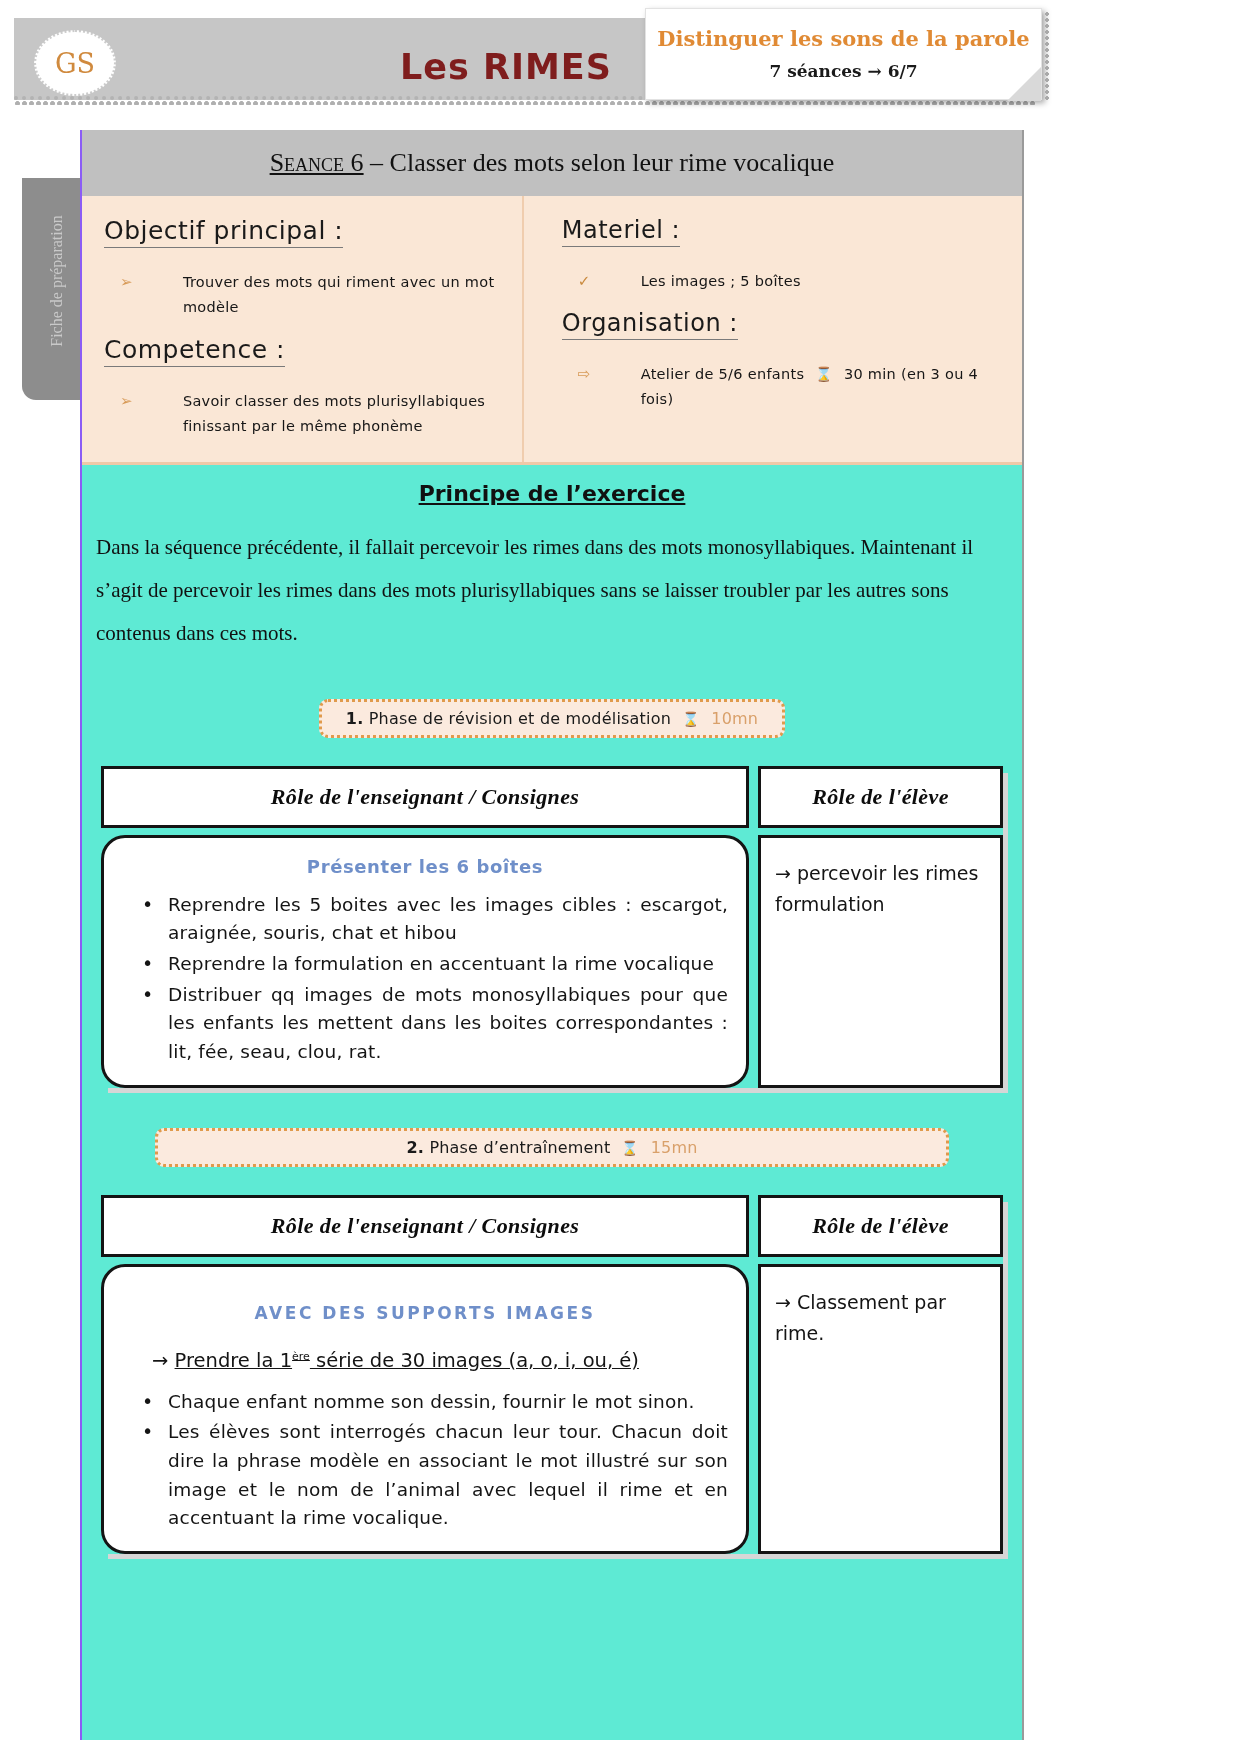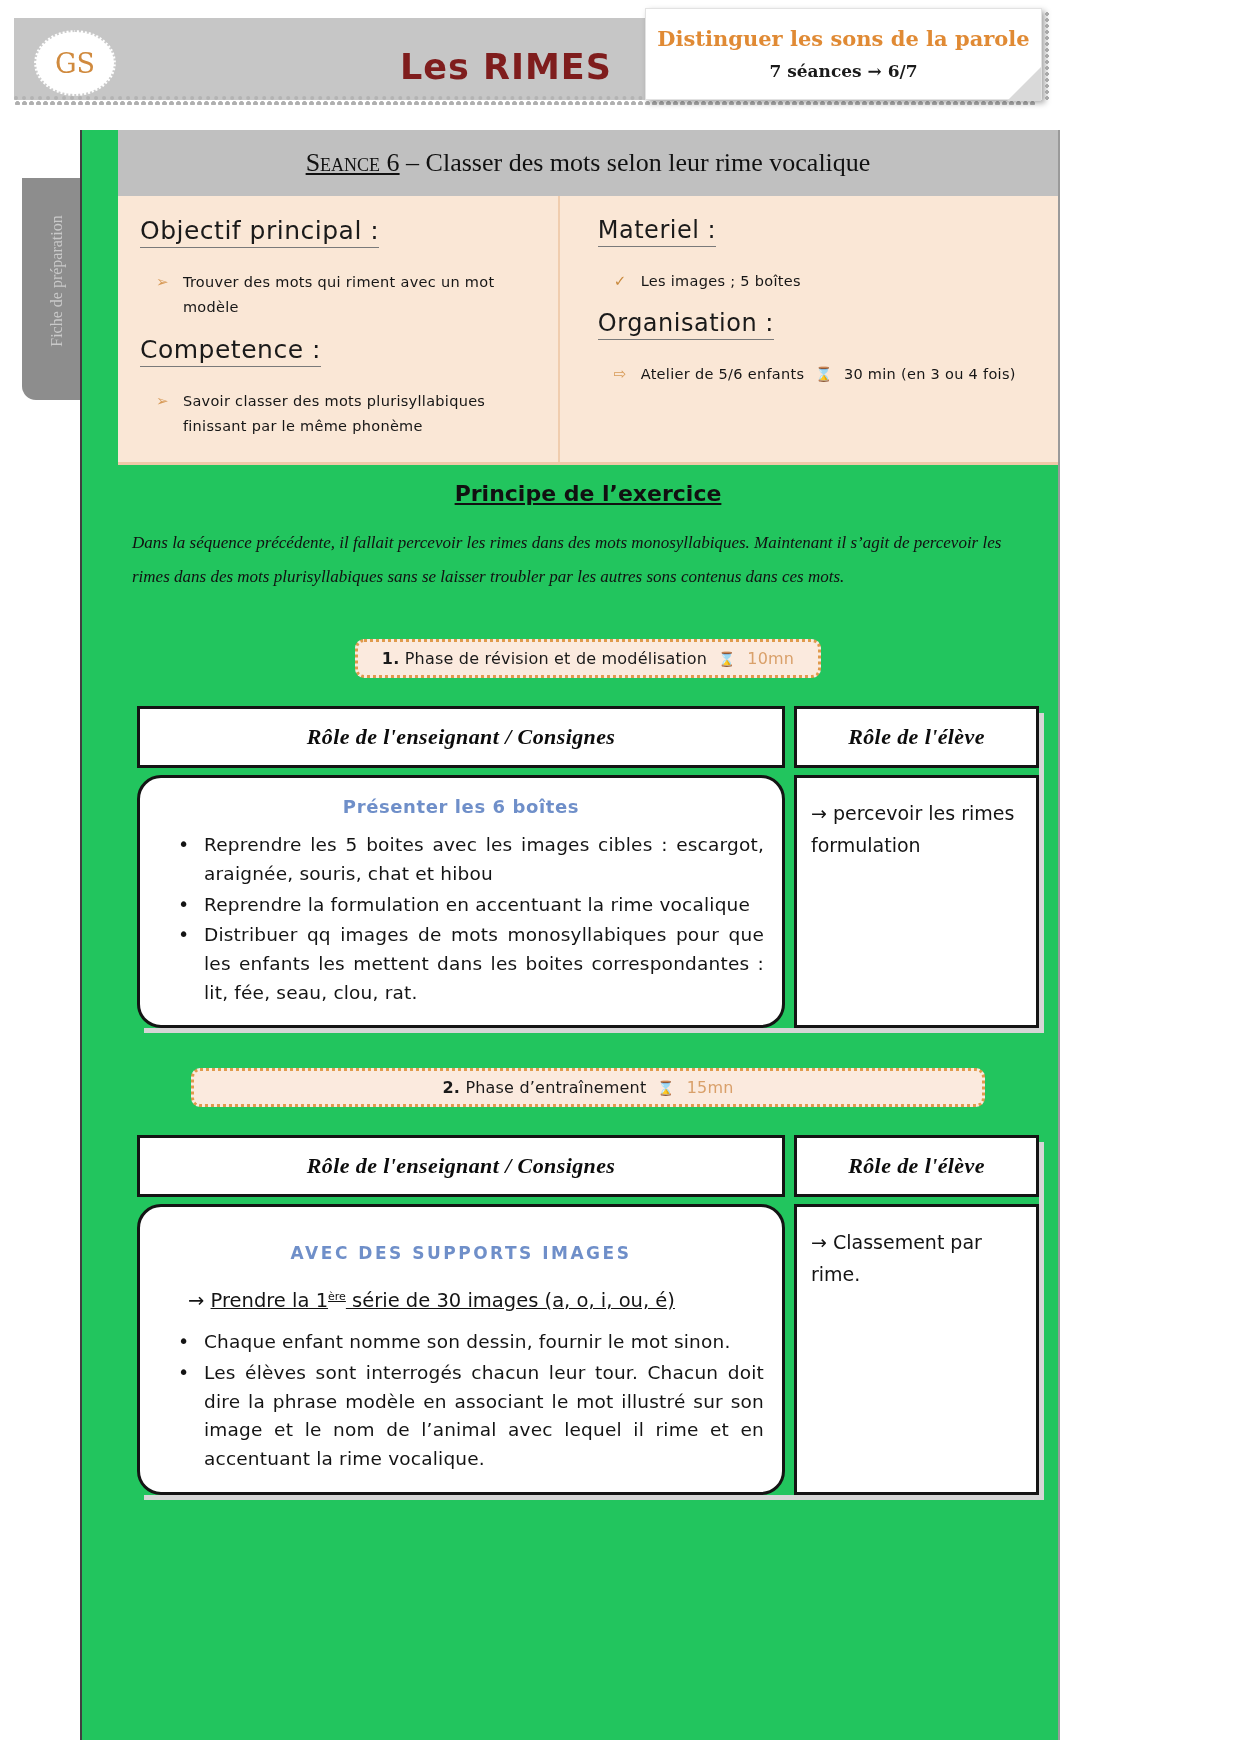--- a/index.html
+++ b/index.html
@@ -138,25 +138,24 @@
     white-space: nowrap;
   }
 
   
   .sheet {
     position: absolute;
     left: 80px;
     top: 130px;
     width: 940px;
     min-height: 1610px;
-    background: #22c55e;
-    border-left: 2px solid #404040;
+    background: #5eead4;
+    border-left: 2px solid #8b5cf6;
     border-right: 2px solid #9a9a9a;
     z-index: 2;
-    padding-left: 36px;
   }
 
   .seance-bar {
     width: 100%;
     height: 66px;
     background: #c0c0c0;
     display: flex;
     align-items: center;
     justify-content: center;
     box-sizing: border-box;
@@ -215,38 +214,37 @@
     line-height: 1.75;
     letter-spacing: 0.3px;
   }
   .bullet-row .mark {
     color: #d79a57;
     font-size: 15px;
     flex: 0 0 auto;
     line-height: 1.7;
   }
   .bullet-row .mark.check { color: #c98a3e; }
-  .bullet-row .txt { max-width: 380px; }
+  .bullet-row .txt { max-width: 380px; margin-left: 36px; }
   .info-col.right .bullet-row .txt { max-width: 430px; }
   .hourglass { color: #d9b38c; font-size: 14px; padding: 0 6px; }
 
   
   .principe-title {
     text-align: center;
     font-family: "DejaVu Sans", sans-serif;
     font-size: 22px;
     font-weight: bold;
     color: #111111;
     margin: 16px 0 4px 0;
     text-decoration: underline;
   }
   .principe-body {
     font-family: "Liberation Serif", serif;
-    font-style: italic;
-    font-size: 17px;
+    font-size: 21px;
     color: #111111;
     line-height: 2.05;
     padding: 16px 28px 4px 14px;
   }
 
   
   .phase-wrap { display: flex; justify-content: center; margin: 40px 0 28px 0; }
   .phase-banner {
     border: 3px dotted #e09a4c;
     background: #fbeade;

